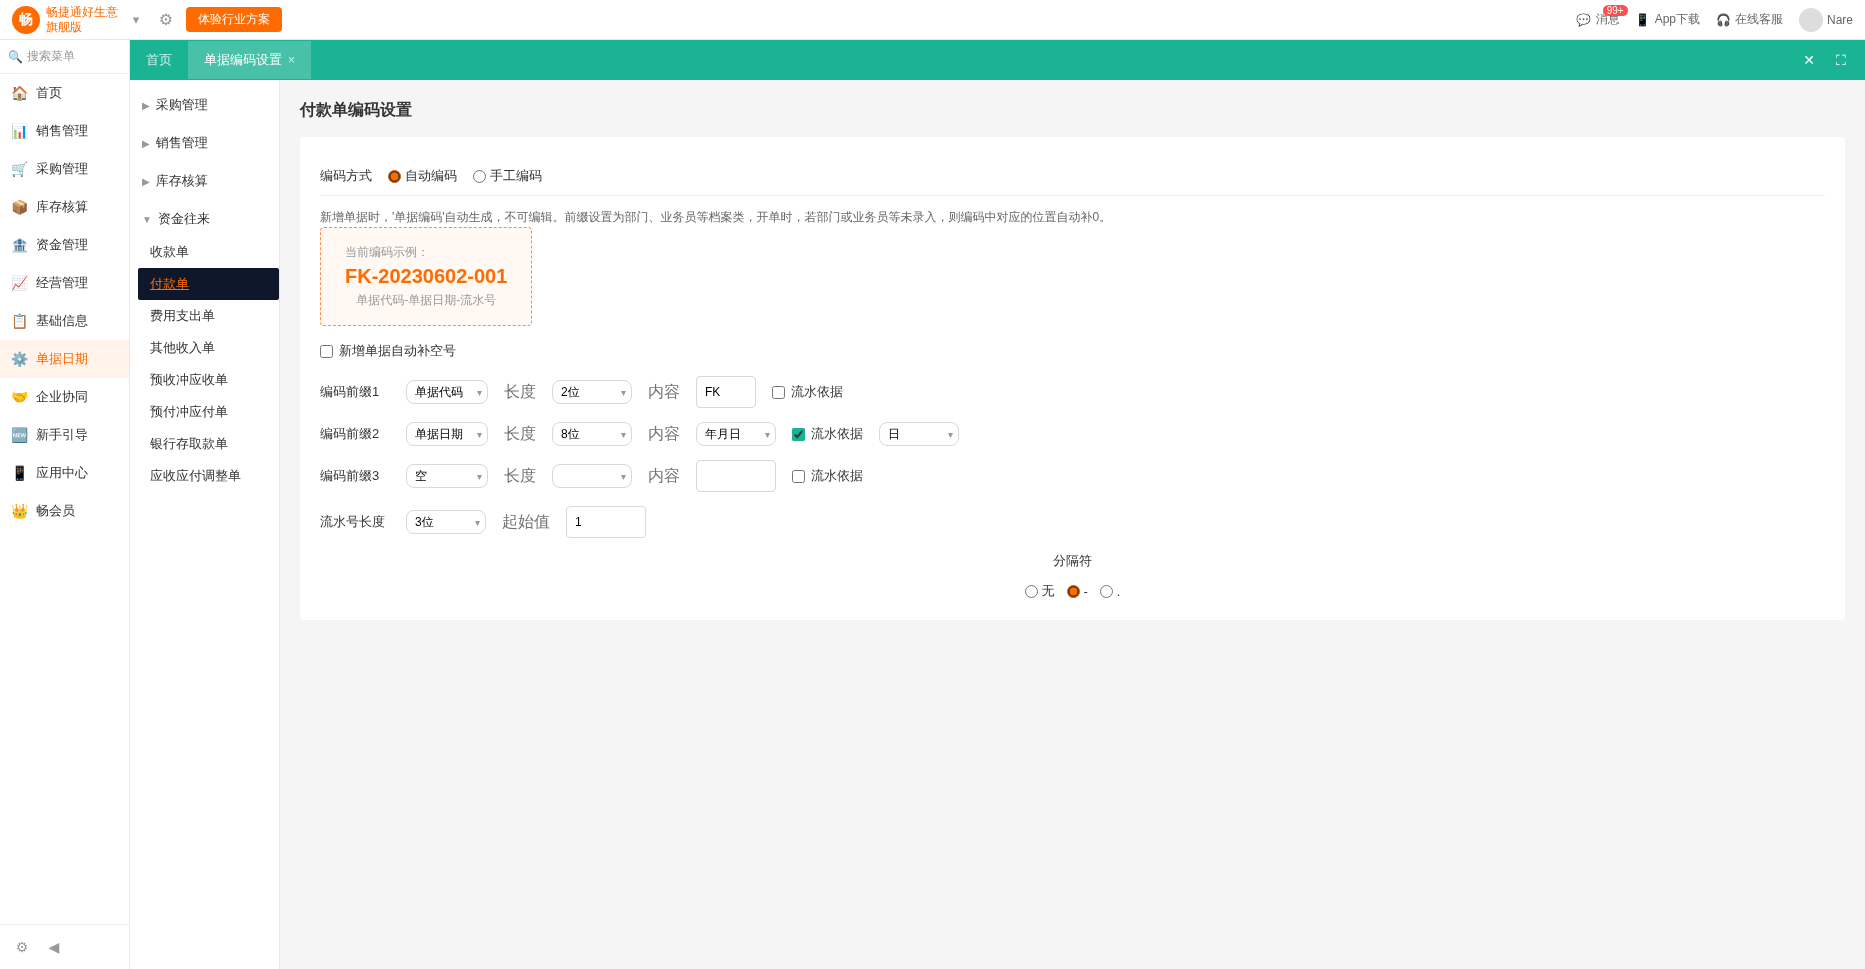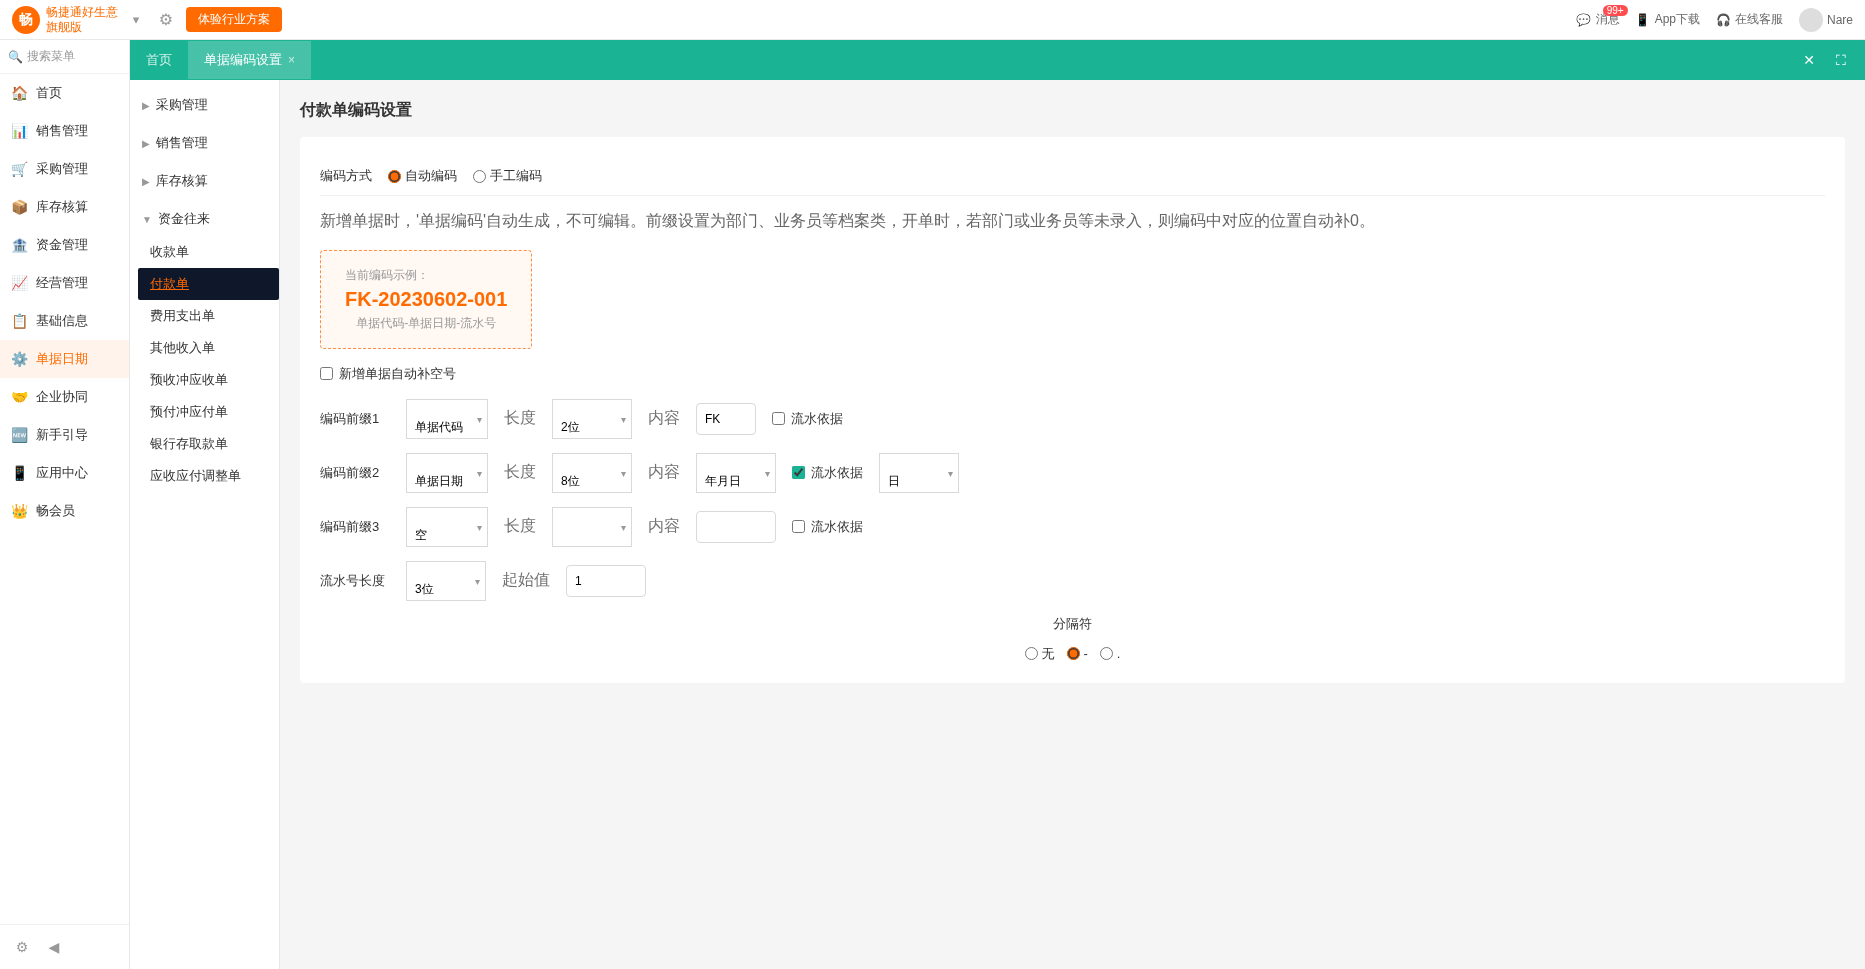--- a/index.html
+++ b/index.html
@@ -49,21 +49,21 @@
 
     
     .card { background: white; border-radius: 4px; padding: 20px; }
 
     
     .coding-method { display: flex; align-items: center; gap: 16px; padding: 10px 0; margin-bottom: 12px; border-bottom: 1px solid #f0f0f0; }
     .coding-method label { display: flex; align-items: center; gap: 4px; cursor: pointer; font-size: 13px; }
     .radio-group { display: flex; align-items: center; gap: 16px; }
 
     
-    .info-text { font-size: 16px; color: #666; margin-bottom: 16px; line-height: 1.6; }
+    .info-text { font-size: 12px; color: #666; margin-bottom: 0; line-height: 1.6; }
 
     
     .example-box { border: 1px dashed #ff8c40; background: #fff8f3; border-radius: 4px; padding: 16px 24px; display: inline-block; margin-bottom: 16px; }
     .example-code { font-size: 20px; font-weight: bold; color: #ff6b00; text-align: center; }
     .example-desc { font-size: 12px; color: #999; text-align: center; margin-top: 4px; }
 
     
     .auto-fill-row { display: flex; align-items: center; gap: 6px; margin-bottom: 16px; font-size: 13px; }
 
     
@@ -93,21 +93,21 @@
     .nav-section-header .arrow { font-size: 10px; color: #999; }
     .nav-section-items { padding-left: 8px; }
     .nav-sub-item { padding: 7px 12px; font-size: 13px; color: #333; cursor: pointer; border-radius: 2px; }
     .nav-sub-item.active { background: #0f172a; color: #ff6b00; text-decoration: underline; }
 
     
     input[type="radio"] { accent-color: #ff6b00; cursor: pointer; }
     input[type="checkbox"] { cursor: pointer; }
 
     .select-wrapper { position: relative; display: inline-flex; align-items: center; }
-    select { border: 1px solid #d9d9d9; border-radius: 0; padding: 20px 24px 4px 8px; font-size: 12px; background: white; appearance: none; cursor: pointer; min-width: 80px; }
+    select { border: 1px solid #d9d9d9; border-radius: 8px; padding: 4px 24px 4px 8px; font-size: 12px; background: white; appearance: none; cursor: pointer; min-width: 80px; }
     .select-arrow { position: absolute; right: 6px; top: 50%; transform: translateY(-50%); color: #999; pointer-events: none; font-size: 10px; }
   </style>
 </head>
 <body>
 
 <div class="top-bar">
   <div class="top-bar-logo">
     <div class="logo-icon">畅</div>
     <div class="logo-text">
       <div>畅捷通好生意</div>

